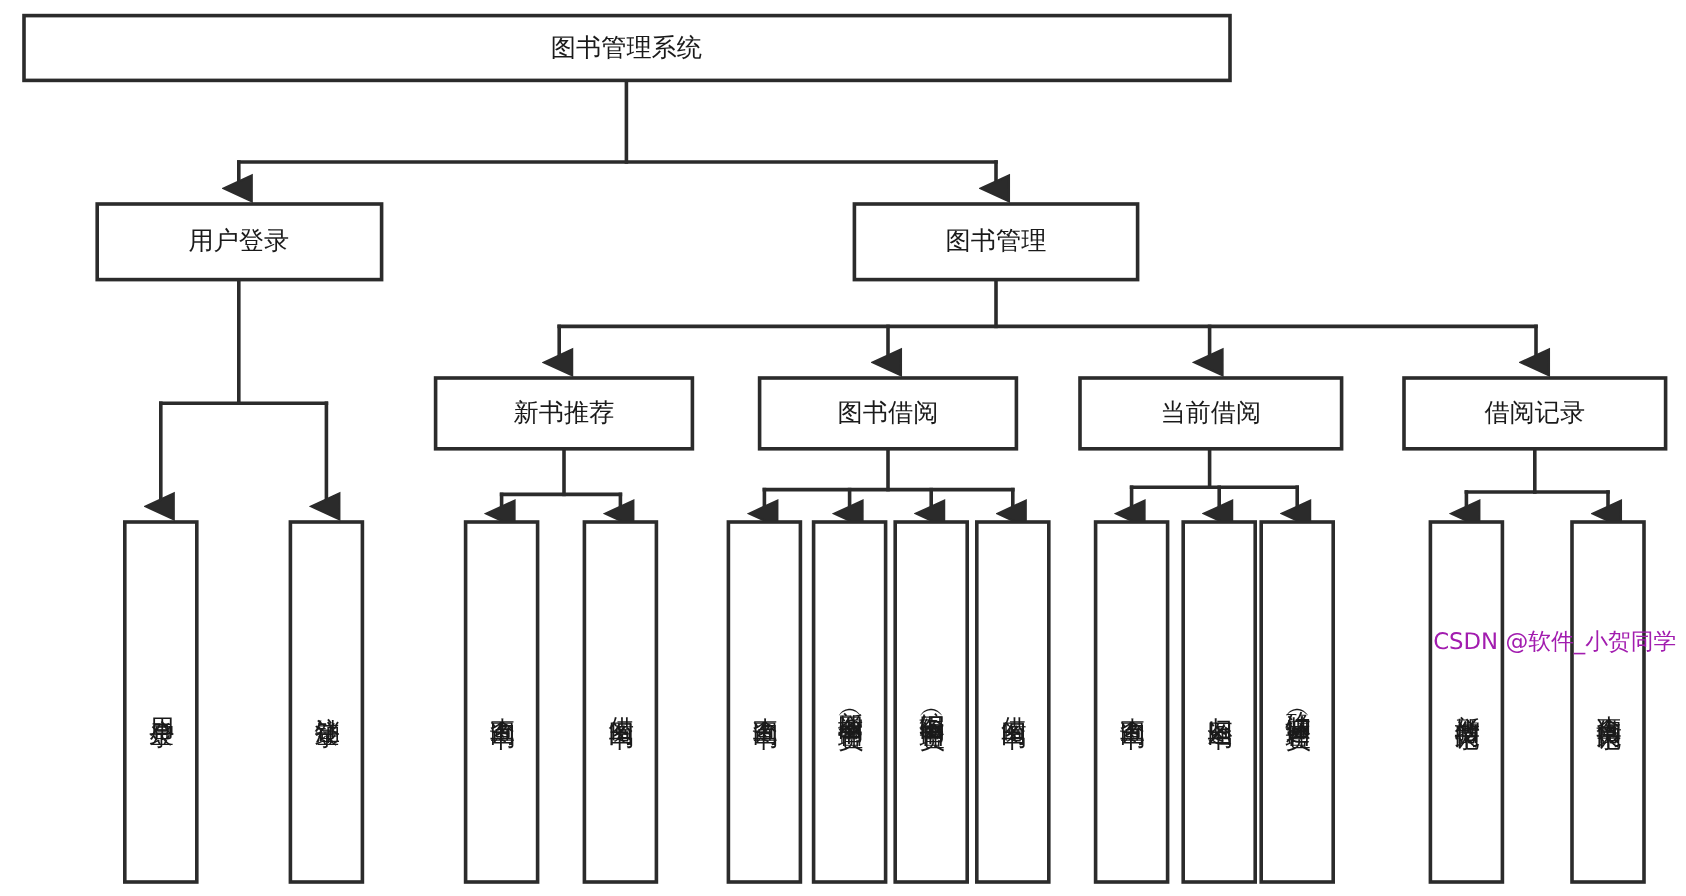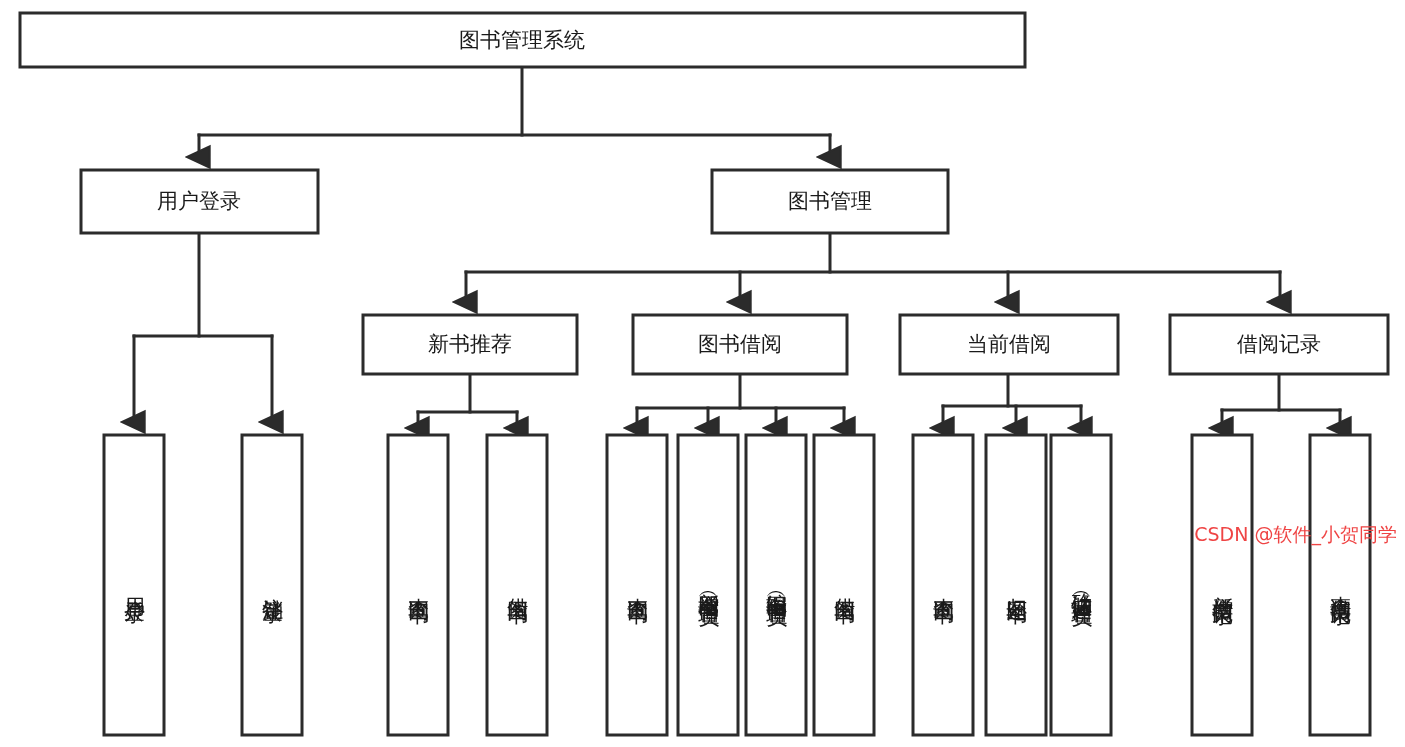--- a/index.html
+++ b/index.html
@@ -58,21 +58,21 @@
     color: #1a1a1a;
     white-space: nowrap;
     pointer-events: none;
   }
   .watermark {
     position: absolute;
     right: 8px;
     bottom: 4px;
     font-family: "DejaVu Sans", "Liberation Sans", sans-serif;
     font-size: 19px;
-    color: #ef4444;
+    color: #a21caf;
     white-space: nowrap;
     text-align: right;
   }
 </style>
 </head>
 <body>
 
 <div id="diagram-root">
 
   <svg class="flow" viewBox="0 0 1405 747">

